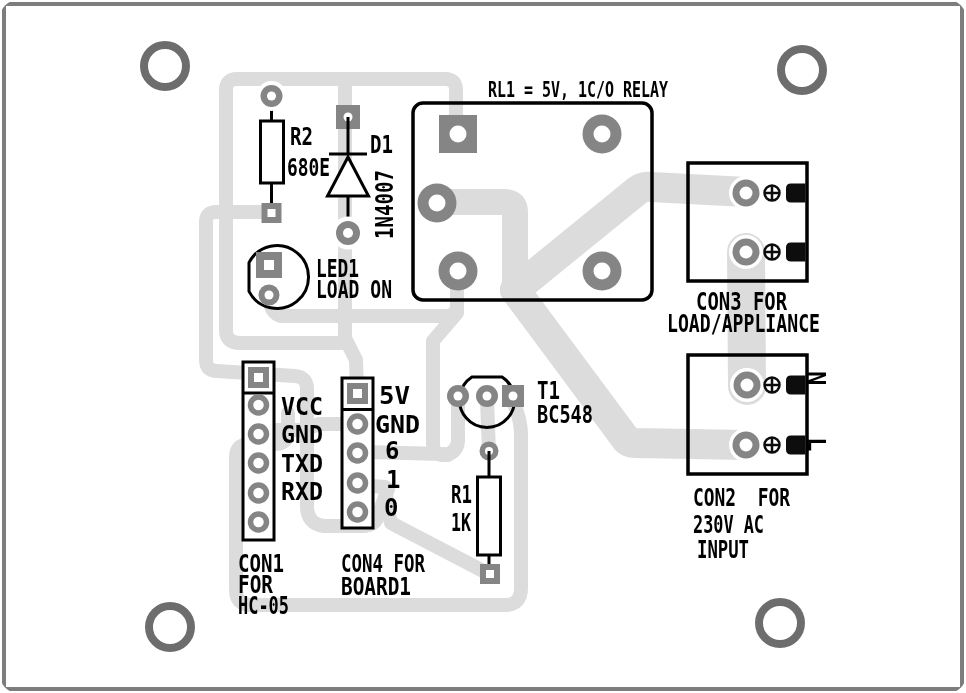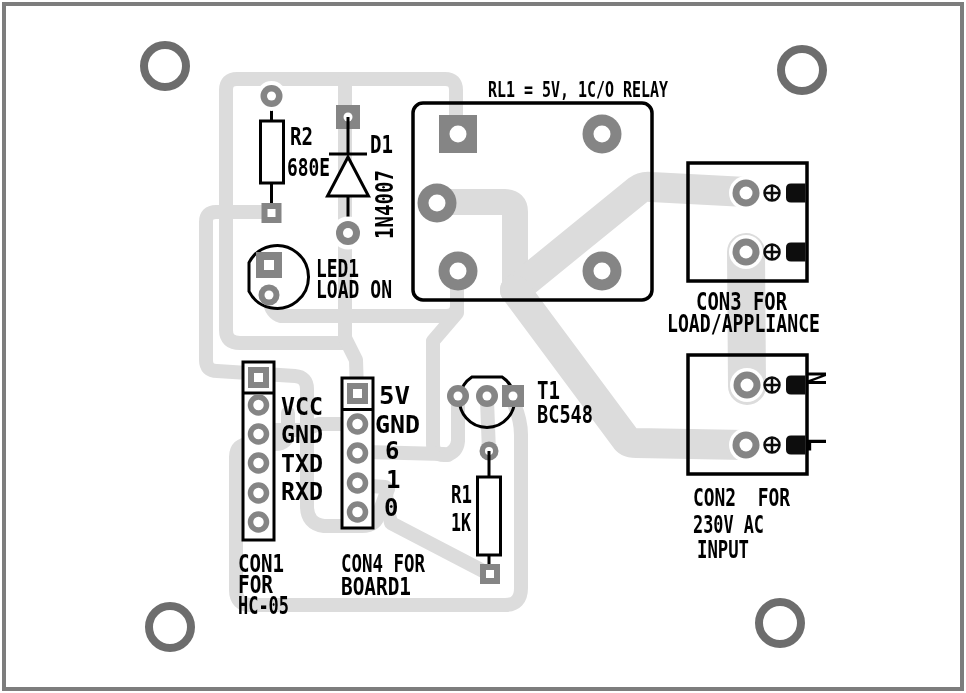--- a/index.html
+++ b/index.html
@@ -1,16 +1,16 @@
 <!DOCTYPE html>
 <html><head>
 <meta charset="utf-8">
 <style>
   html,body{margin:0;padding:0;background:#ffffff;}
-  .stage{position:relative;width:966px;height:693px;background:#ffffff;overflow:hidden;}
+  .stage{position:relative;width:966px;height:693px;background:#ffffff;overflow:hidden;border-radius:18px;}
   svg{display:block;}
   svg text{font-family:"DejaVu Sans Mono","Liberation Mono",monospace;font-weight:bold;fill:#000;white-space:pre;}
   .lbl{font-size:24px;}
   .lbl-note{font-size:21px;}
   .outline{fill:none;stroke:#000;stroke-width:3;}
   .outline-thick{fill:none;stroke:#000;stroke-width:3.5;}
   .bodyfill{fill:#fff;stroke:#000;stroke-width:3;}
   .pad{fill:#858585;}
   .hole{fill:#fff;}
   .halo{fill:#fff;}

